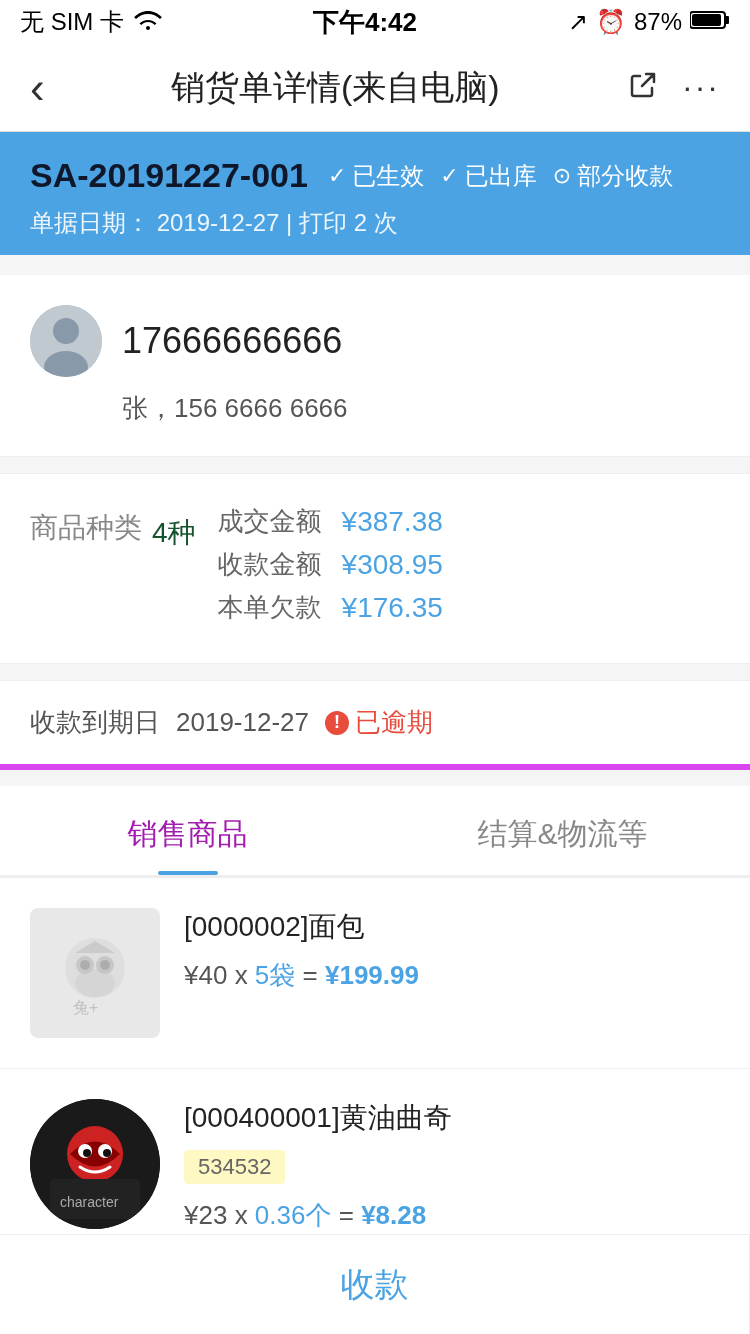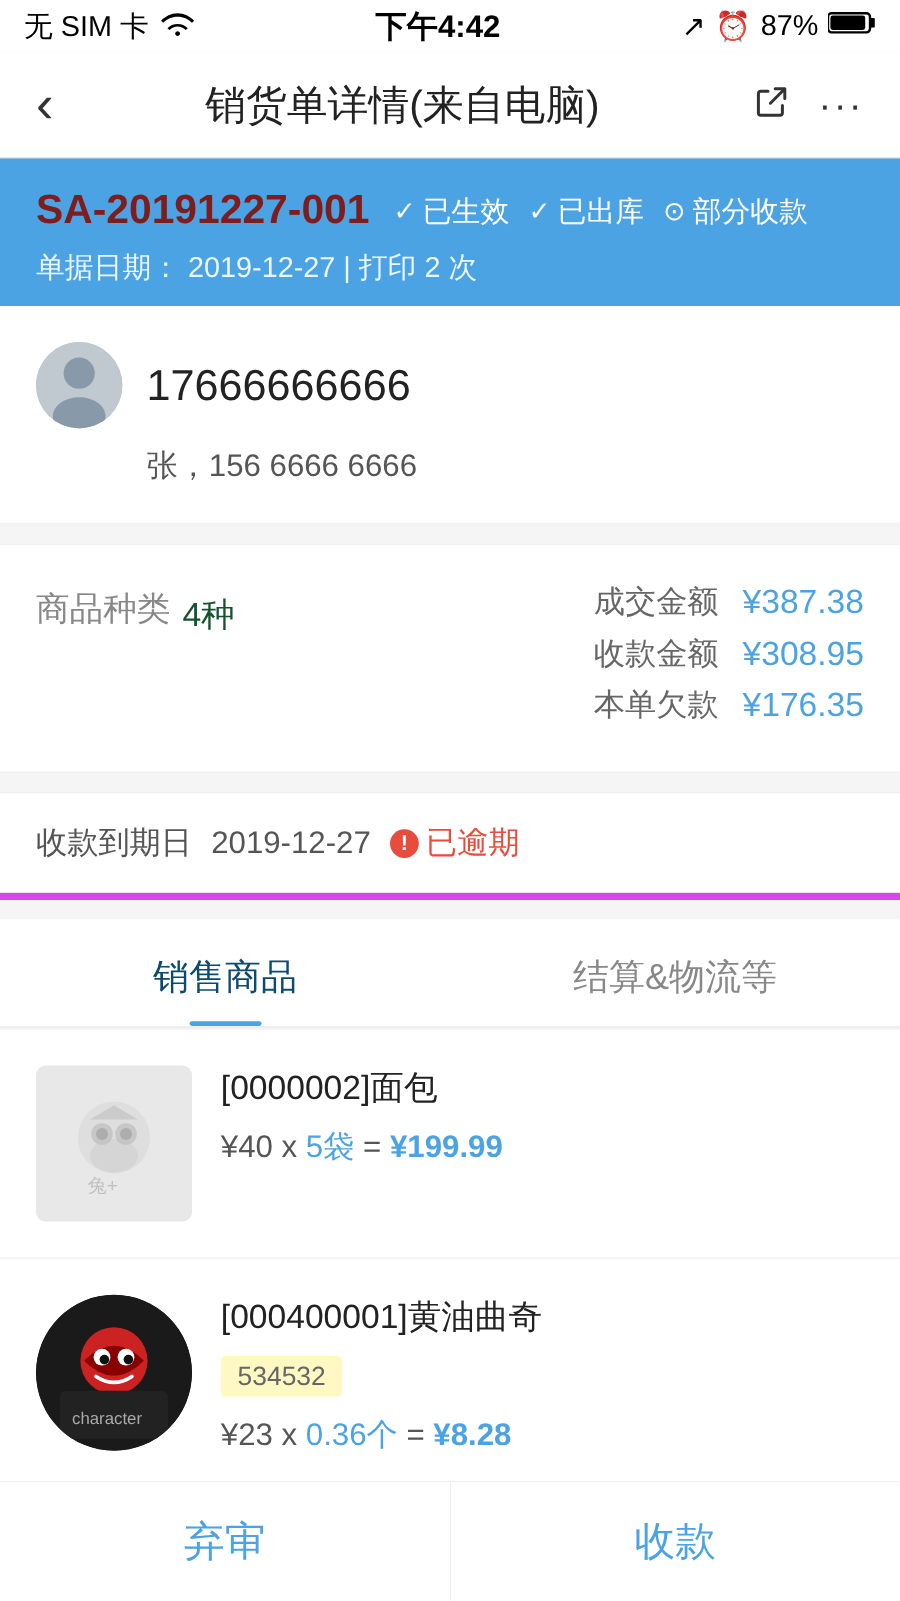--- a/index.html
+++ b/index.html
@@ -55,21 +55,21 @@
     }
     .header-banner-top {
       display: flex;
       align-items: center;
       gap: 20px;
       margin-bottom: 12px;
     }
     .order-id {
       font-size: 34px;
       font-weight: 700;
-      color: #7f1d1d;
+      color: #0f172a;
     }
     .status-badges {
       display: flex;
       gap: 16px;
       align-items: center;
       flex-wrap: wrap;
     }
     .badge {
       display: flex;
       align-items: center;
@@ -82,20 +82,21 @@
     .header-banner-date {
       font-size: 24px;
       color: rgba(255,255,255,0.9);
     }
 
     
     .customer-section {
       background: #fff;
       padding: 30px 30px 20px;
       border-bottom: 1px solid #eee;
+      margin-top: 20px;
     }
     .customer-row {
       display: flex;
       align-items: center;
       gap: 20px;
       margin-bottom: 14px;
     }
     .avatar-inner {
       width: 72px;
       height: 72px;
@@ -131,22 +132,22 @@
     
     .summary-section {
       background: #fff;
       padding: 30px;
       margin-top: 16px;
       border-top: 1px solid #eee;
       border-bottom: 1px solid #eee;
     }
     .summary-row {
       display: flex;
-      justify-content: space-between;
       align-items: flex-start;
+      gap: 22px;
     }
     .summary-kind { display: flex; gap: 10px; align-items: center; }
     .kind-label { color: #888; }
     .kind-value { color: #14532d; font-size: 28px; margin-top: 10px; }
     .summary-right { text-align: right; }
     .summary-line {
       display: flex;
       justify-content: flex-end;
       gap: 20px;
       align-items: center;
@@ -202,21 +203,21 @@
     .tab {
       flex: 1;
       text-align: center;
       padding: 28px 0 20px;
       font-size: 30px;
       color: #888;
       position: relative;
       cursor: pointer;
     }
     .tab.active {
-      color: #0c4a6e;
+      color: #a21caf;
       font-family: Liberation Serif, serif;
     }
     .tab.active::after {
       content: '';
       display: block;
       position: absolute;
       bottom: 0;
       left: 50%;
       transform: translateX(-50%);
       width: 60px;
@@ -476,15 +477,14 @@
         <span> = </span>
         <span class="total">¥8.28</span>
       </div>
     </div>
   </div>
 </div>
 
 <div style="height: 120px;"></div>
 
 <div class="bottom-bar">
-  <button class="bottom-btn">弃审</button>
   <button class="bottom-btn">收款</button>
 </div>
 
 </body></html>

